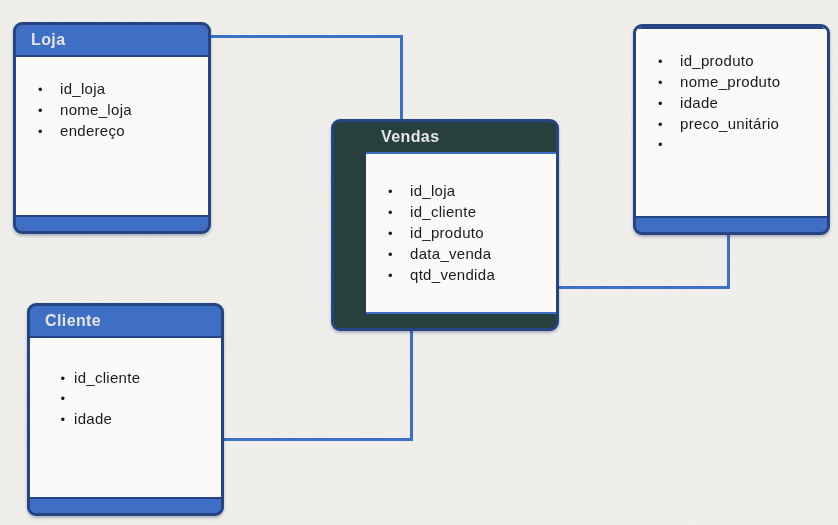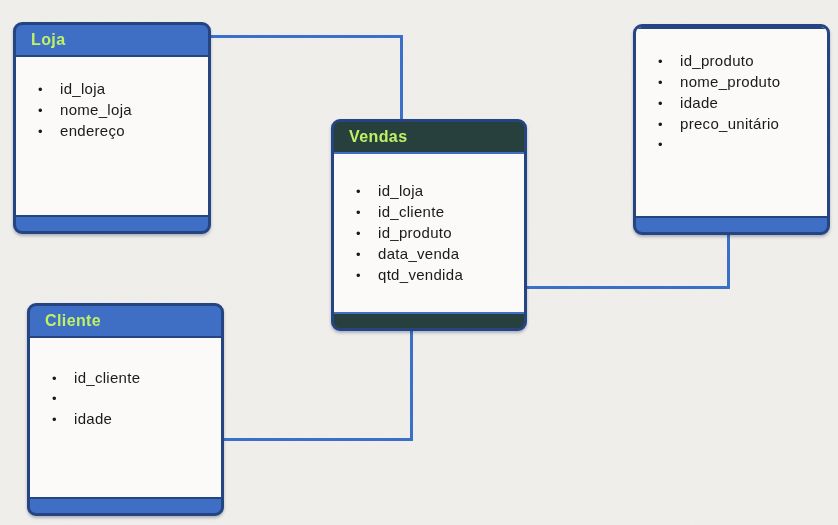--- a/index.html
+++ b/index.html
@@ -45,21 +45,21 @@
   .entity.blue   { background: #3e6fc4; }
   .entity.dark   { background: #27403e; }
   .entity-header {
     height: 30px;
     flex: 0 0 auto;
     display: flex;
     align-items: center;
     padding: 0 15px;
   }
   .entity-title {
-    color: #bef264;
+    color: #e5e5e5;
     font-size: 16px;
     font-weight: bold;
     letter-spacing: 0.4px;
   }
   .entity-body {
     flex: 1 1 auto;
     background: #fbfaf8;
     border-top: 2px solid #244482;
     border-bottom: 2px solid #244482;
   }
@@ -132,21 +132,21 @@
         </li>
         <li class="field">
           <span class="bullet">•</span>
           <span>endereço</span>
         </li>
       </ul>
     </div>
     <div class="entity-footer"></div>
   </div>
 
-  <div class="entity dark entity-vendas" style="left:331px; top:119px; width:190px; height:206px;">
+  <div class="entity dark entity-vendas" style="left:331px; top:119px; width:190px; height:206px;padding-left:32px;">
     <div class="entity-header">
       <span class="entity-title">Vendas</span>
     </div>
     <div class="entity-body">
       <ul class="field-list">
         <li class="field">
           <span class="bullet">•</span>
           <span>id_loja</span>
         </li>
         <li class="field">
@@ -190,21 +190,21 @@
           <span>preco_unitário</span>
         </li>
         <li class="field">
           <span class="bullet">•</span>
         </li>
       </ul>
     </div>
     <div class="entity-footer"></div>
   </div>
 
-  <div class="entity blue entity-cliente" style="left:27px; top:303px; width:191px; height:207px;">
+  <div class="entity blue entity-cliente" style="left:27px; top:303px; width:191px; height:207px;text-align:center;">
     <div class="entity-header">
       <span class="entity-title">Cliente</span>
     </div>
     <div class="entity-body">
       <ul class="field-list">
         <li class="field">
           <span class="bullet">•</span>
           <span>id_cliente</span>
         </li>
         <li class="field">

